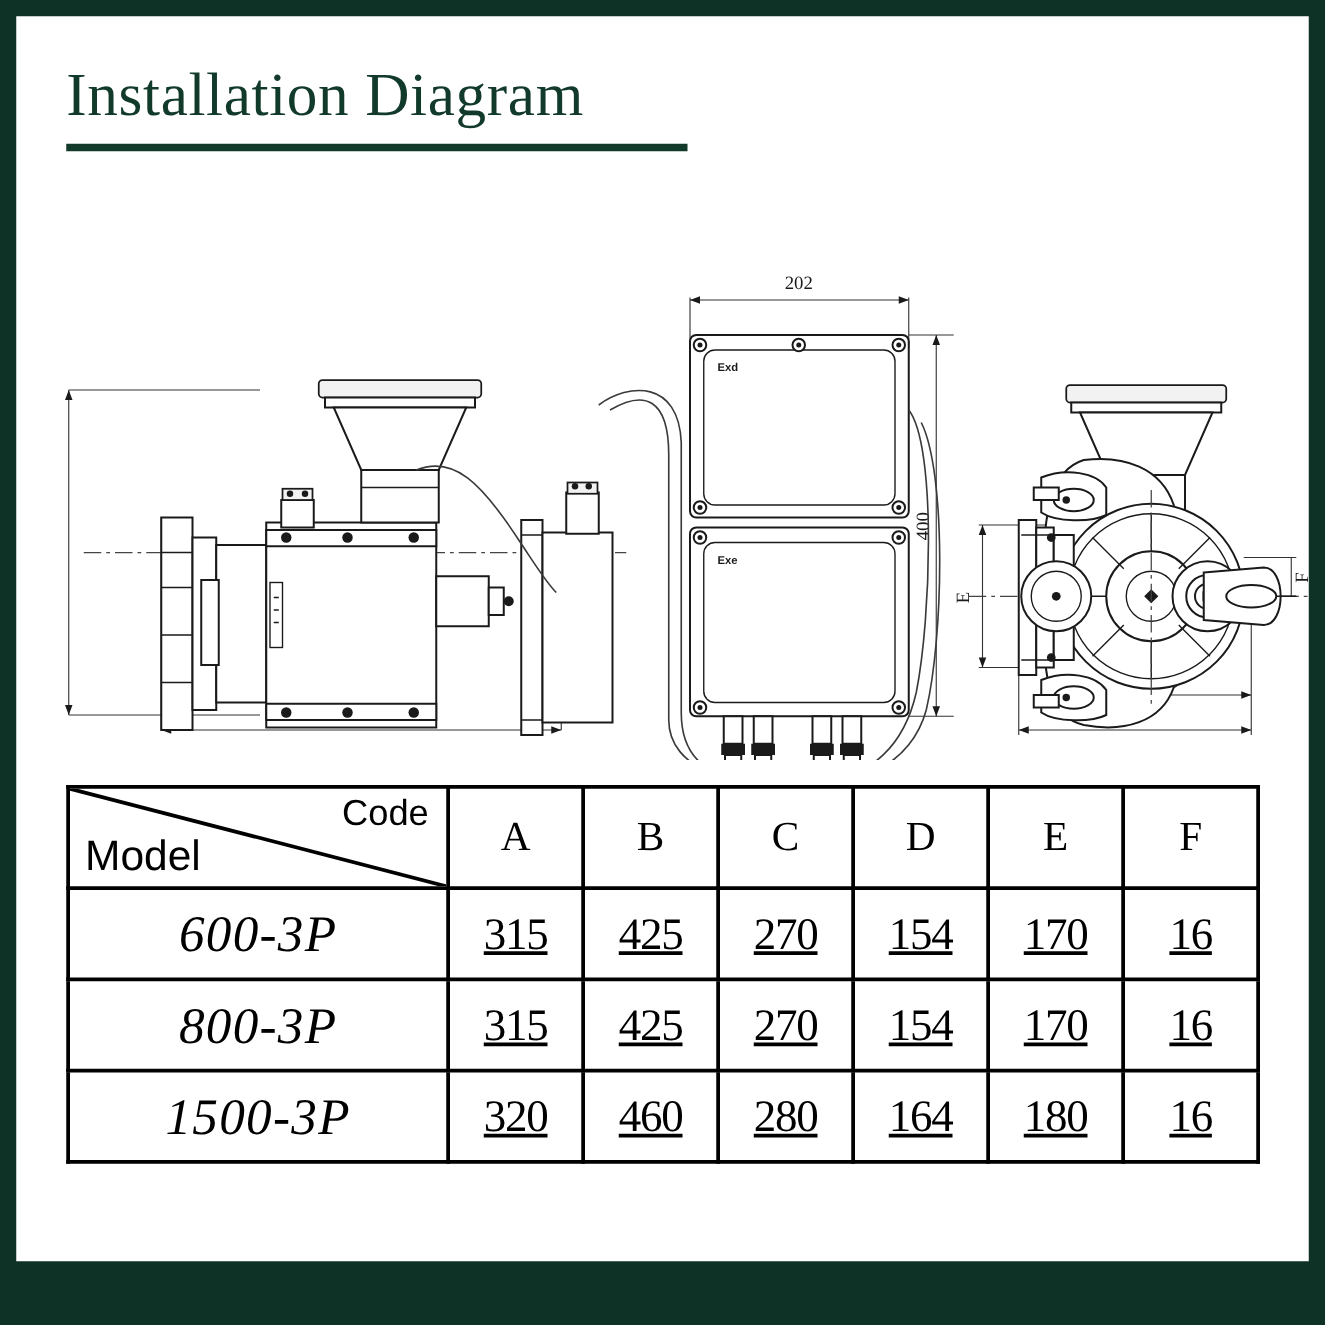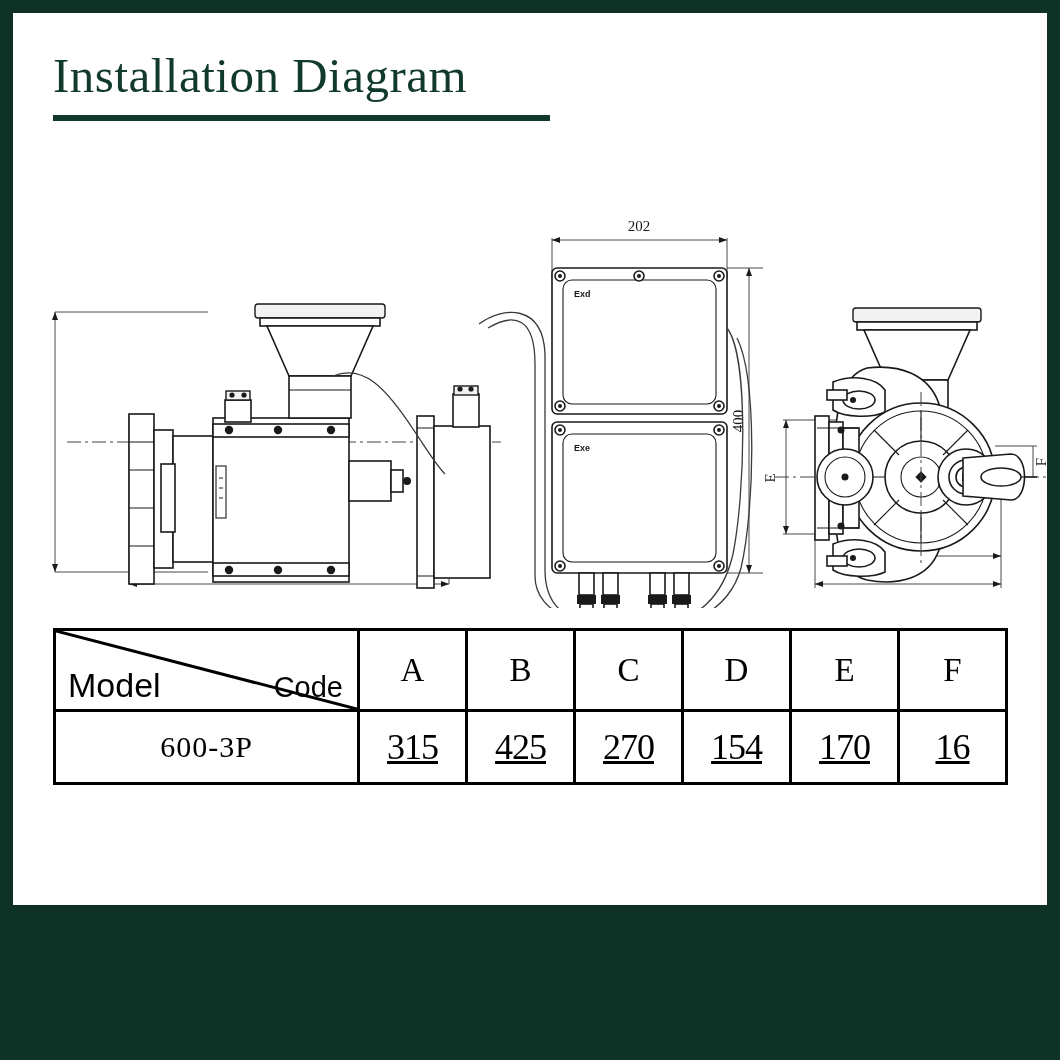--- a/index.html
+++ b/index.html
@@ -5,21 +5,21 @@
   html,body{margin:0;padding:0;}
   body{
     width:1060px;height:1060px;
     background:#0e3226;
     font-family:"Liberation Sans", sans-serif;
     overflow:hidden;
   }
   #page{
     position:absolute;
     left:13px;top:13px;
-    width:1034px;height:892px;
+    width:1034px;height:996px;
     background:#ffffff;
     overflow:hidden;
   }
   
   #title-block{
     position:absolute;left:40px;top:37px;width:520px;
   }
   #page-title{
     font-family:"Liberation Serif", serif;
     font-size:49px;
@@ -64,36 +64,37 @@
     position:relative;
     padding:0;
     overflow:hidden;
   }
   th.corner .diag{
     position:absolute;left:0;top:0;width:100%;height:100%;
   }
   th.corner .lbl-code{
     position:absolute;right:14px;top:4px;
     font-family:"Liberation Sans", sans-serif;
-    font-size:29px;font-weight:400;margin-top:36px;
+    font-size:29px;font-weight:400;
   }
   th.corner .lbl-model{
     position:absolute;left:12px;bottom:4px;
     font-family:"Liberation Sans", sans-serif;
     font-size:34px;font-weight:400;
   }
   th.dimhead{
     font-size:33px;
     font-family:"Liberation Serif", serif;
   }
   td.model-cell{
-    font-size:30px;
+    font-size:41px;
     text-align:center;
     padding-right:22px;
     letter-spacing:1px;
+    font-style:italic;
   }
   td.val-cell{
     font-size:36px;
     font-weight:700;
     font-family:"Liberation Sans", sans-serif;
     letter-spacing:-1px;
     text-decoration:underline;
   }
 </style>
 </head>
@@ -409,16 +410,34 @@
     <tbody>
       <tr>
         <td class="model-cell">600-3P</td>
         <td class="val-cell">315</td>
         <td class="val-cell">425</td>
         <td class="val-cell">270</td>
         <td class="val-cell">154</td>
         <td class="val-cell">170</td>
         <td class="val-cell">16</td>
       </tr>
+      <tr>
+        <td class="model-cell">800-3P</td>
+        <td class="val-cell">315</td>
+        <td class="val-cell">425</td>
+        <td class="val-cell">270</td>
+        <td class="val-cell">154</td>
+        <td class="val-cell">170</td>
+        <td class="val-cell">16</td>
+      </tr>
+      <tr>
+        <td class="model-cell">1500-3P</td>
+        <td class="val-cell">320</td>
+        <td class="val-cell">460</td>
+        <td class="val-cell">280</td>
+        <td class="val-cell">164</td>
+        <td class="val-cell">180</td>
+        <td class="val-cell">16</td>
+      </tr>
     </tbody>
   </table>
 
 </div>
 
 </body></html>

